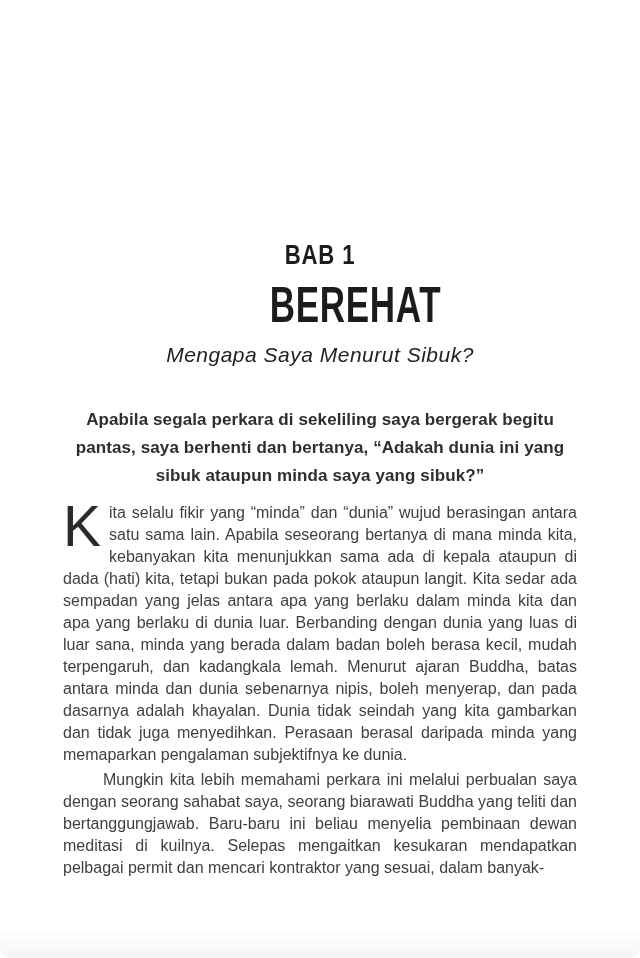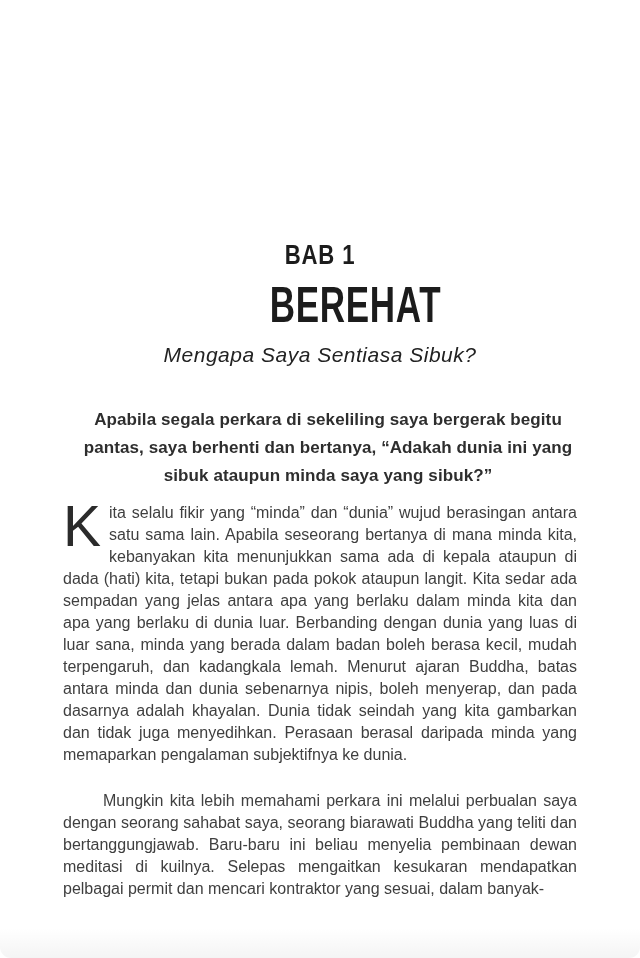--- a/index.html
+++ b/index.html
@@ -57,21 +57,21 @@
     text-align: center;
     font-size: 21px;
     font-style: italic;
     font-weight: 400;
     color: #222222;
     letter-spacing: 0.5px;
   }
   .lead-paragraph {
     position: absolute;
     top: 406px;
-    left: 71px;
+    left: 63px;
     width: 514px;
     text-align: center;
     font-size: 17px;
     font-weight: 700;
     line-height: 28px;
     color: #2e2e2e;
     letter-spacing: 0.1px;
   }
   .body-text {
     position: absolute;
@@ -80,21 +80,21 @@
     width: 514px;
     font-size: 16px;
     line-height: 22px;
     text-align: justify;
     color: #3f3f3f;
   }
   .body-text p {
     margin: 0;
   }
   .body-text p.indented {
-    margin-top: 24px;
+    margin-top: 3px;
     text-indent: 40px;
   }
   .drop-cap {
     float: left;
     font-size: 57px;
     line-height: 44px;
     padding: 2px 8px 0 0;
     font-weight: 400;
     color: #2b2b2b;
   }
@@ -114,21 +114,21 @@
 <div class="page">
 
   <div class="chapter-label">
     <span class="squeeze">BAB 1</span>
   </div>
 
   <div class="chapter-title">
     <span class="squeeze">BEREHAT</span>
   </div>
 
-  <div class="chapter-subtitle">Mengapa Saya Sentiasa Sibuk?</div>
+  <div class="chapter-subtitle">Mengapa Saya Menurut Sibuk?</div>
 
   <div class="lead-paragraph">Apabila segala perkara di sekeliling saya bergerak begitu pantas, saya berhenti dan bertanya, “Adakah dunia ini yang sibuk ataupun minda saya yang sibuk?”</div>
 
   <div class="body-text">
     <p>
       <span class="drop-cap">K</span><span>ita selalu fikir yang “minda” dan “dunia” wujud berasingan antara satu sama lain. Apabila seseorang bertanya di mana minda kita, kebanyakan kita menunjukkan sama ada di kepala ataupun di dada (hati) kita, tetapi bukan pada pokok ataupun langit. Kita sedar ada sempadan yang jelas antara apa yang berlaku dalam minda kita dan apa yang berlaku di dunia luar. Berbanding dengan dunia yang luas di luar sana, minda yang berada dalam badan boleh berasa kecil, mudah terpengaruh, dan kadangkala lemah. Menurut ajaran Buddha, batas antara minda dan dunia sebenarnya nipis, boleh menyerap, dan pada dasarnya adalah khayalan. Dunia tidak seindah yang kita gambarkan dan tidak juga menyedihkan. Perasaan berasal daripada minda yang memaparkan pengalaman subjektifnya ke dunia.</span>
     </p>
     <p class="indented">
       <span>Mungkin kita lebih memahami perkara ini melalui perbualan saya dengan seorang sahabat saya, seorang biarawati Buddha yang teliti dan bertanggungjawab. Baru-baru ini beliau menyelia pembinaan dewan meditasi di kuilnya. Selepas mengaitkan kesukaran mendapatkan pelbagai permit dan mencari kontraktor yang sesuai, dalam banyak-</span>
     </p>

